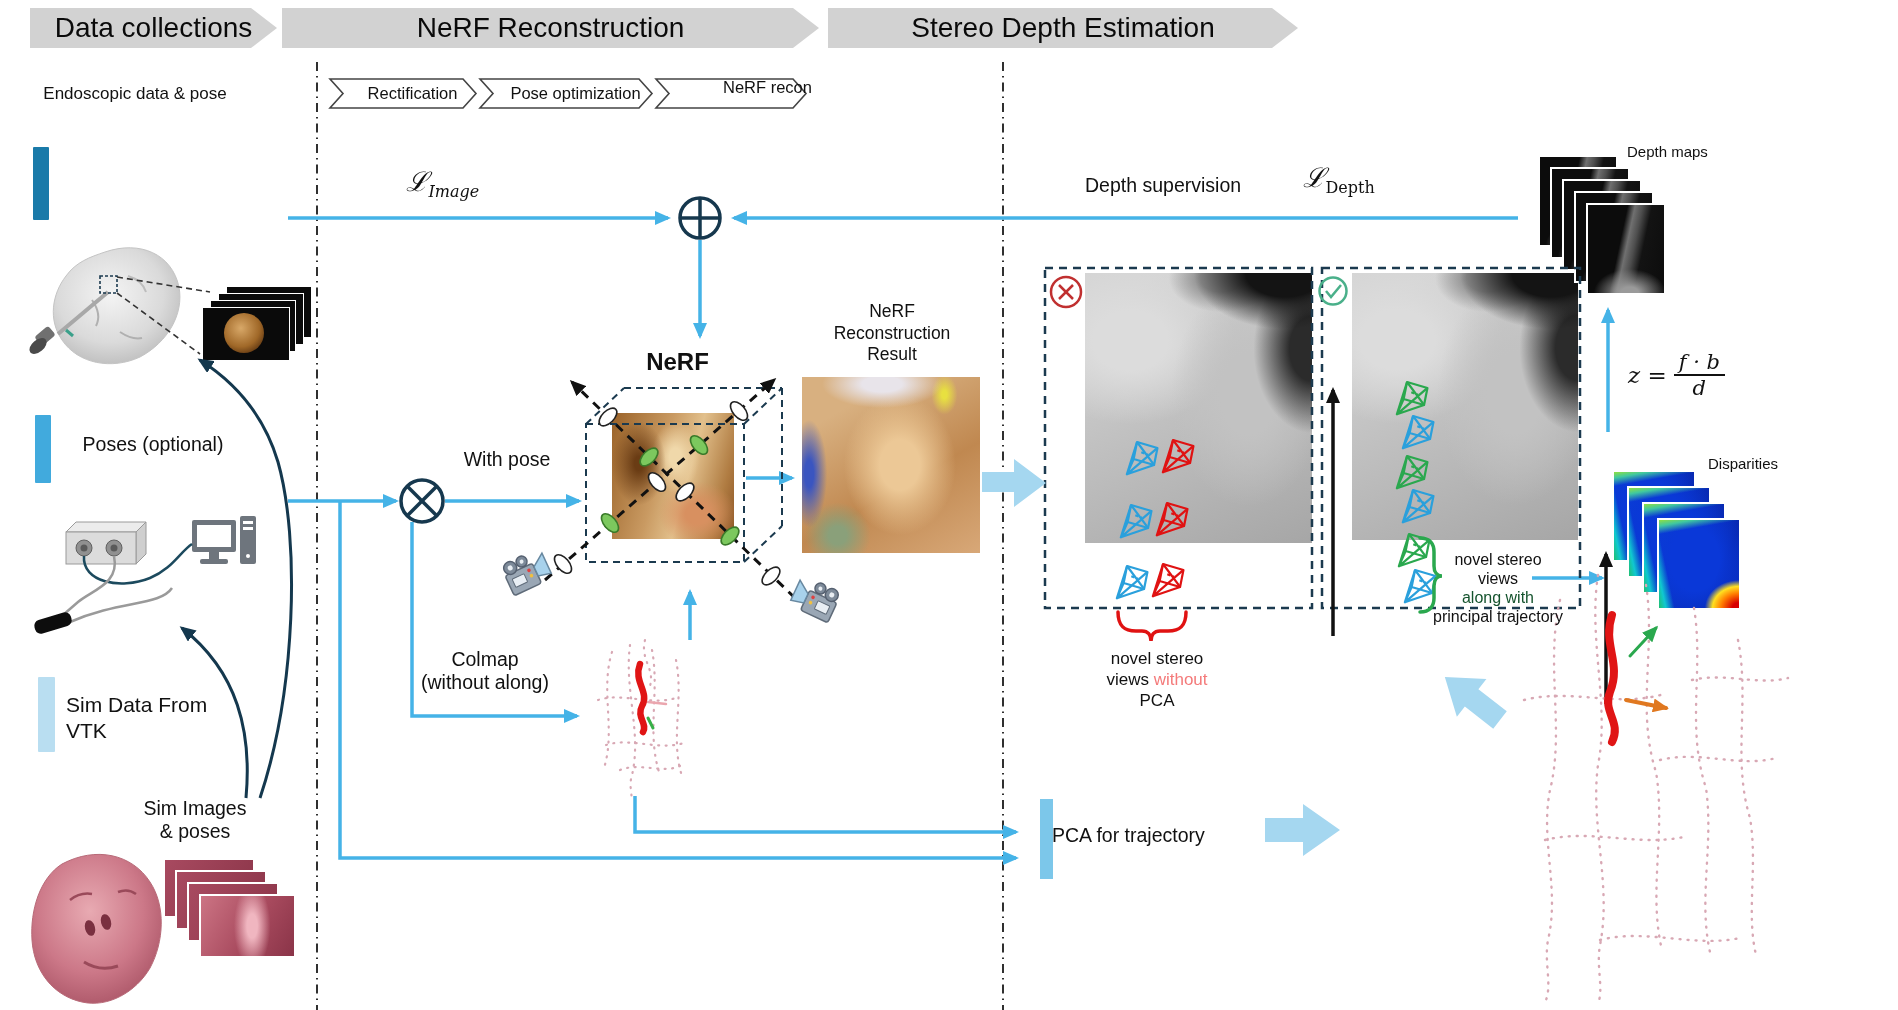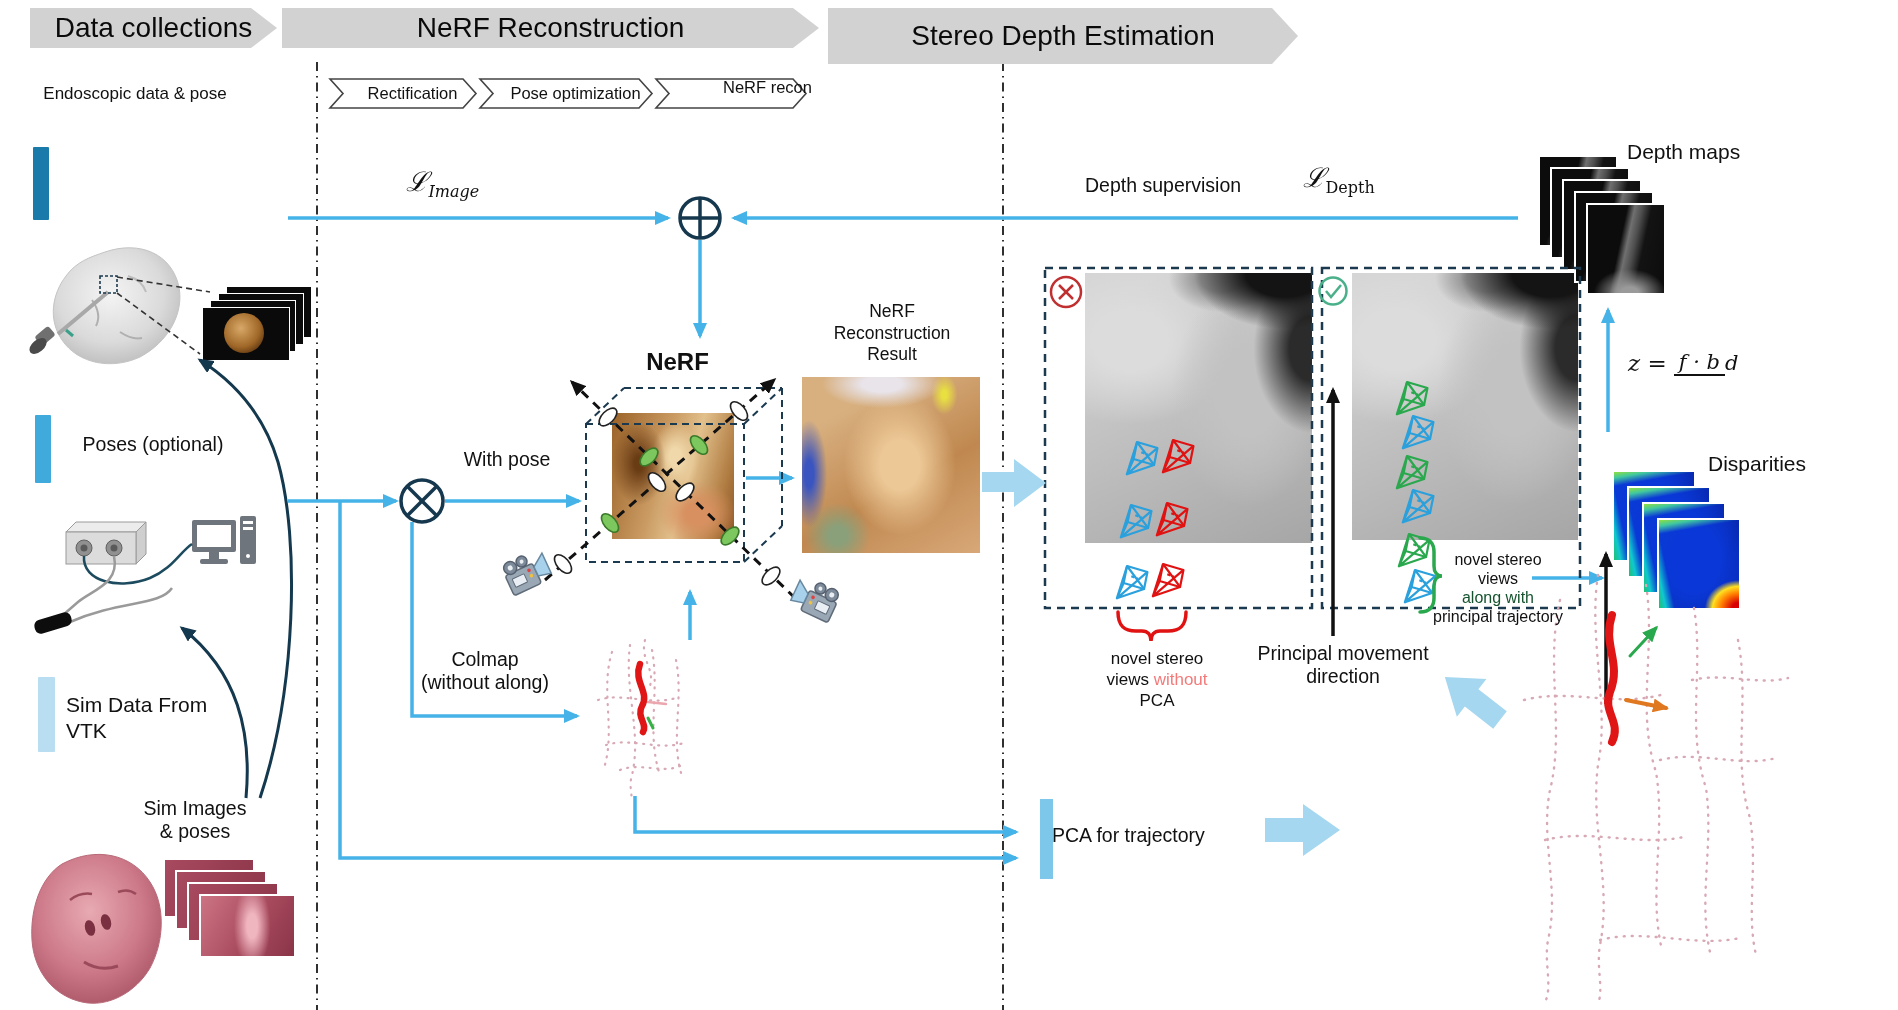--- a/index.html
+++ b/index.html
@@ -10,21 +10,21 @@
   .ml{white-space:pre-line}
   .banner{background:#d2d2d2;display:flex;align-items:center;justify-content:center;
           font-size:28px;color:#0a0a0a;
           clip-path:polygon(0 0,calc(100% - 26px) 0,100% 50%,calc(100% - 26px) 100%,0 100%)}
   .stepLabel{display:flex;align-items:center;justify-content:center;font-size:16.5px;padding-left:8px}
   .sub{font-size:17px}
   .bar{border-radius:1px}
   .lbl19{font-size:19.5px;line-height:23px}
   .lbl17{font-size:17px;line-height:21px}
   .lbl16{font-size:16px;line-height:19px}
-  .lbl21{font-size:21px;line-height:25px}
+  .lbl21{font-size:15px;line-height:25px}
   .bold{font-weight:bold}
   .mathS{font-family:"DejaVu Serif",serif;font-style:italic}
   .tile{position:absolute;box-sizing:border-box;border:2px solid #fff}
   .blackTile{background:#0a0a0a;border:1.5px solid #fff}
   .endoCircle{position:absolute;border-radius:50%;
      background:radial-gradient(circle at 42% 38%,#d8a868,#a06828 55%,#5c3410 82%,#281402)}
   .simBack{background:linear-gradient(120deg,#a84a60,#8a3448)}
   .simFront{background:
      radial-gradient(26px 60px at 55% 50%,#f0b6c0 20%,rgba(240,182,192,0) 70%),
      linear-gradient(120deg,#cc7484,#a84a5e 55%,#8a3448)}
@@ -49,21 +49,21 @@
      linear-gradient(155deg,#d4d4d4 10%,#bdbdbd 55%,#a6a6a6 100%)}
   .depthTile{background:
      radial-gradient(60px 40px at 55% 100%,#9a9a9a 15%,rgba(154,154,154,0) 60%),
      linear-gradient(102deg,#0c0c0c 42%,#707070 50%,#4e4e4e 58%,#131313 68%,#0c0c0c)}
   .dispTile{background:
      radial-gradient(55px 45px at 100% 100%,#d80000 12%,#ff7a00 32%,#ffe020 48%,rgba(255,224,32,0) 62%),
      linear-gradient(78deg,#20c070 0%,#10c8d0 7%,rgba(16,200,208,0) 16%),
      linear-gradient(170deg,#90e040 0%,#40c8a0 6%,rgba(64,200,160,0) 14%),
      radial-gradient(70px 90px at 45% 45%,#0a38d8 35%,rgba(10,56,216,0) 75%),
      linear-gradient(115deg,#0a40d8,#0828b0 70%,#0a30c8)}
-  .frac{display:inline-flex;align-items:center;vertical-align:middle}
+  .frac{display:inline-flex;flex-direction:column;align-items:center;vertical-align:middle}
   .frac .num{border-bottom:2px solid #111;padding:0 5px}
   .formula{display:flex;align-items:center;gap:7px;font-size:23px}
   .txt{position:absolute;z-index:10}
   svg#overlay{position:absolute;left:0;top:0;z-index:5}
 </style>
 </head>
 <body>
 
 <div id="stage">
 
@@ -367,21 +367,21 @@
       <line x1="1626" y1="700" x2="1666" y2="708" stroke="#e07820" stroke-width="4" marker-end="url(#arrO)"></line>
     </g>
   </svg>
 
   <div class="abs banner txt" style="left:30px;top:8px;width:247px;height:40px">
     <span>Data collections</span>
   </div>
   <div class="abs banner txt" style="left:282px;top:8px;width:537px;height:40px">
     <span>NeRF Reconstruction</span>
   </div>
-  <div class="abs banner txt" style="left:828px;top:8px;width:470px;height:56px">
+  <div class="abs banner txt" style="left:828px;top:8px;width:470px;height:40px">
     <span>Stereo Depth Estimation</span>
   </div>
 
   <div class="abs sub c txt" style="left:30px;top:84px;width:210px">Endoscopic data &amp; pose</div>
   <div class="abs stepLabel txt" style="left:333px;top:79px;width:143px;height:29px">Rectification</div>
   <div class="abs stepLabel txt" style="left:483px;top:79px;width:169px;height:29px">Pose optimization</div>
   <div class="abs stepLabel txt" style="left:686px;top:79px;width:147px;height:17px">NeRF recon</div>
 
   <div class="abs lbl19 c txt" style="left:58px;top:433px;width:190px">Poses (optional)</div>
   <div class="abs ml txt" style="left:66px;top:692px;width:200px;font-size:21px;line-height:26px">Sim Data From
@@ -413,22 +413,20 @@
     </span>
   </div>
   <div class="abs lbl21 txt" style="left:1708px;top:451px">Disparities</div>
 
   <div class="abs lbl17 c txt" style="left:1090px;top:648px;width:134px">
     <div>novel stereo</div>
     <div><span>views</span> <span style="color:#f47a7a">without</span></div>
     <div>PCA</div>
   </div>
 
-  <div class="abs lbl19 ml c txt" style="left:1248px;top:642px;width:190px">Principal movement
-direction</div>
 
   <div class="abs lbl16 c txt" style="left:1433px;top:550px;width:130px">
     <div>novel stereo views</div>
     <div style="color:#14532d">along with</div>
     <div>principal trajectory</div>
   </div>
 
   <div class="abs lbl19 txt" style="left:1052px;top:824px">PCA for trajectory</div>
 
 </div>

